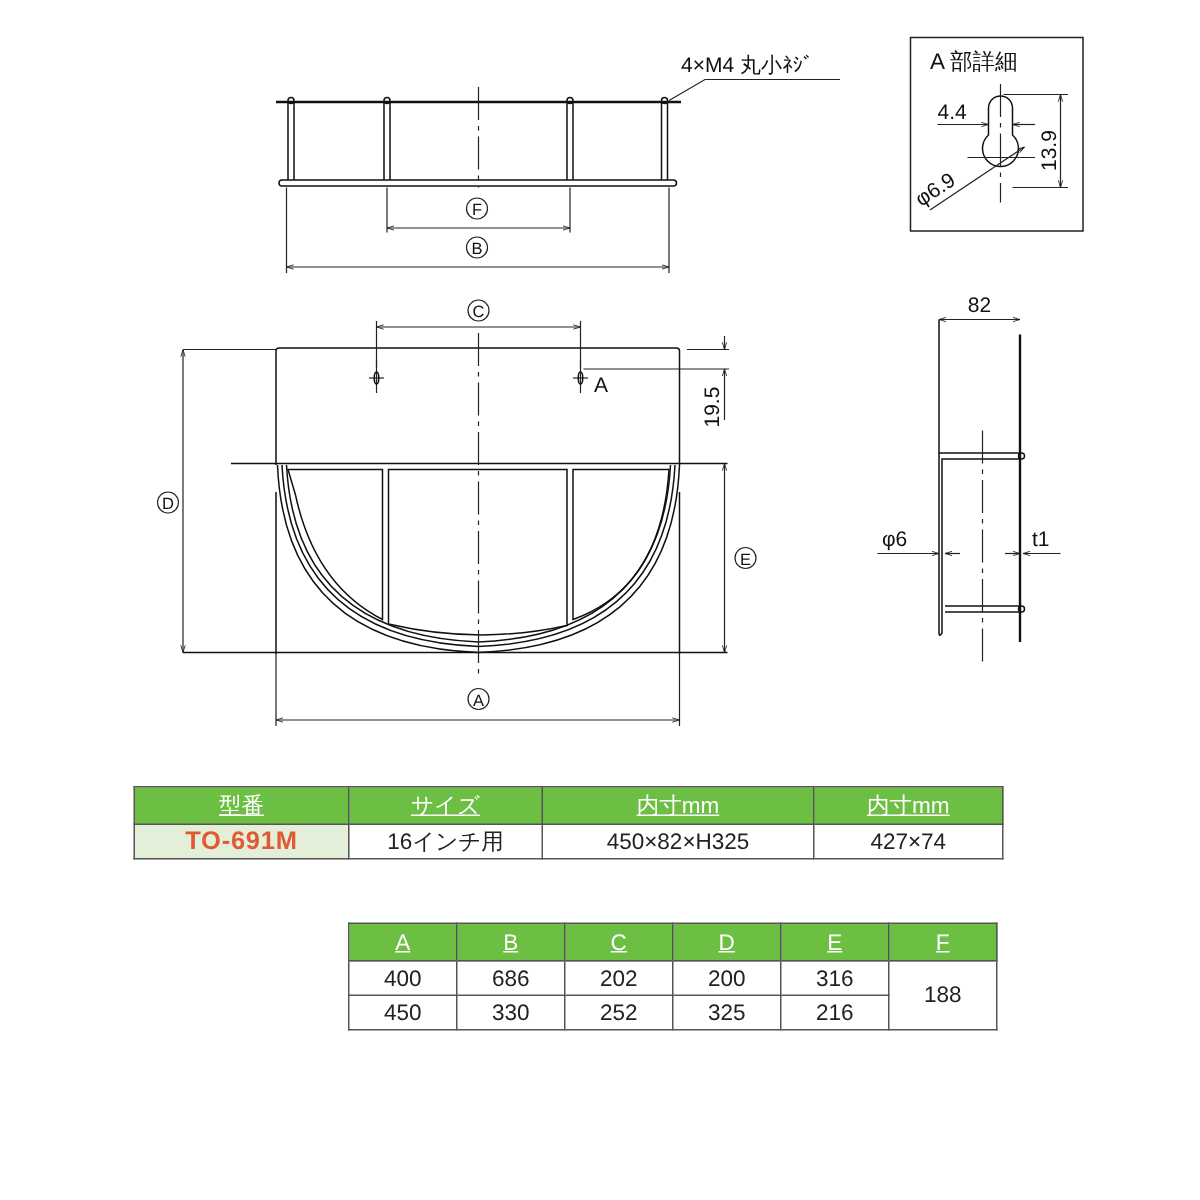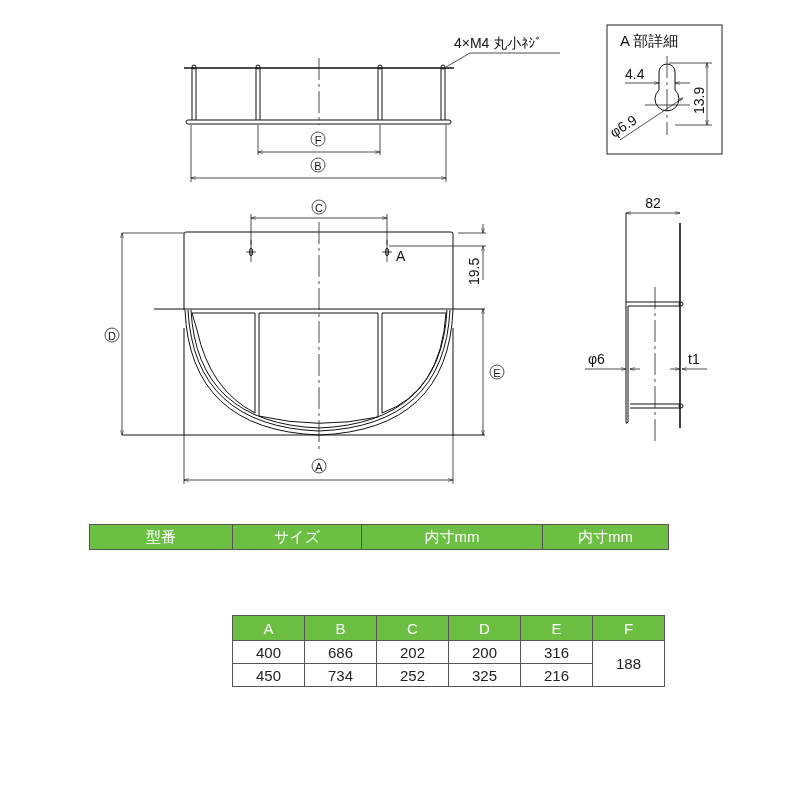--- a/index.html
+++ b/index.html
@@ -8,21 +8,21 @@
     svg.drawing { position: absolute; left: 0; top: 0; }
     svg text { font-family: "Liberation Sans", "DejaVu Sans", sans-serif; fill: #111; }
     .ln { stroke: #111; stroke-width: 1; fill: none; }
     .ln2 { stroke: #111; stroke-width: 1.6; fill: none; }
     .dim { stroke: #222; stroke-width: 0.8; fill: none; }
     .center { stroke: #222; stroke-width: 0.8; fill: none; stroke-dasharray: 22 4 3 4; }
     .circ { stroke: #222; stroke-width: 0.8; fill: #fff; }
 
     table.spec { position: absolute; border-collapse: collapse; font-size: 15px; }
     table.spec th { background: #6cbf43; color: #ffffff; font-weight: normal; height: 24px;
-                    border: 1px solid #555; text-align: center; padding: 0; }
+                    border: 1px solid #555; text-align: center; padding: 0; text-decoration: underline; }
     table.spec td { border: 1px solid #555; text-align: center; height: 22px; padding: 0; color: #222; }
     #tbl-models { left: 89px; top: 524px; }
     #tbl-models td.model { background: #e3efd8; color: #e05a35; font-weight: bold; font-size: 17px; letter-spacing: 0.5px; }
     #tbl-dims { left: 232px; top: 615px; }
     #tbl-dims th, #tbl-dims td { width: 71px; }
   </style>
 </head>
 <body>
 
 <svg class="drawing" width="800" height="520" viewBox="0 0 800 520">
@@ -171,20 +171,26 @@
 <table class="spec" id="tbl-models">
   <thead>
     <tr>
       <th style="width:142px">型番</th>
       <th style="width:128px">サイズ</th>
       <th style="width:180px">内寸mm</th>
       <th style="width:125px">内寸mm</th>
     </tr>
   </thead>
   <tbody>
+    <tr>
+      <td class="model">TO-691M</td>
+      <td>16インチ用</td>
+      <td>450×82×H325</td>
+      <td>427×74</td>
+    </tr>
   </tbody>
 </table>
 
 <table class="spec" id="tbl-dims">
   <thead>
     <tr>
       <th>A</th>
       <th>B</th>
       <th>C</th>
       <th>D</th>
@@ -196,19 +202,19 @@
     <tr>
       <td>400</td>
       <td>686</td>
       <td>202</td>
       <td>200</td>
       <td>316</td>
       <td rowspan="2">188</td>
     </tr>
     <tr>
       <td>450</td>
-      <td>734</td>
+      <td>330</td>
       <td>252</td>
       <td>325</td>
       <td>216</td>
     </tr>
   </tbody>
 </table>
 
 </body></html>

